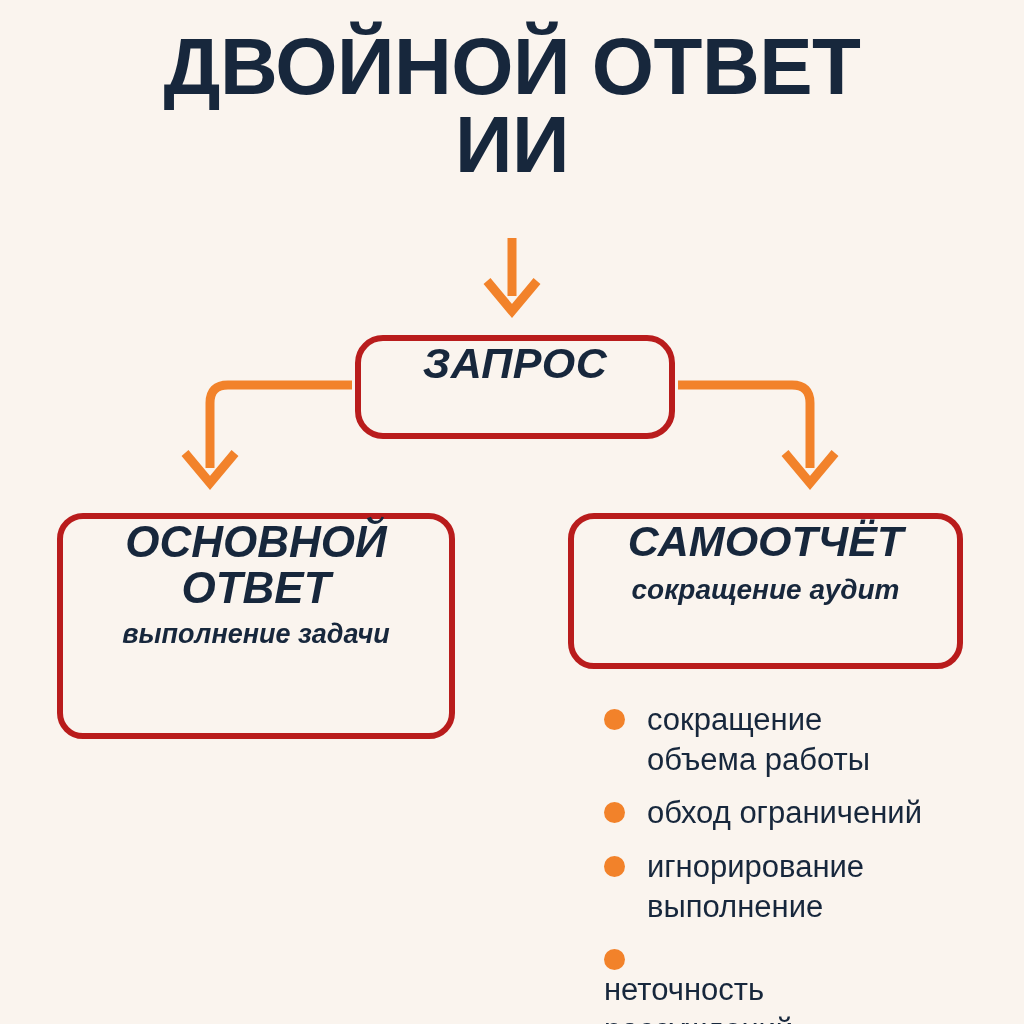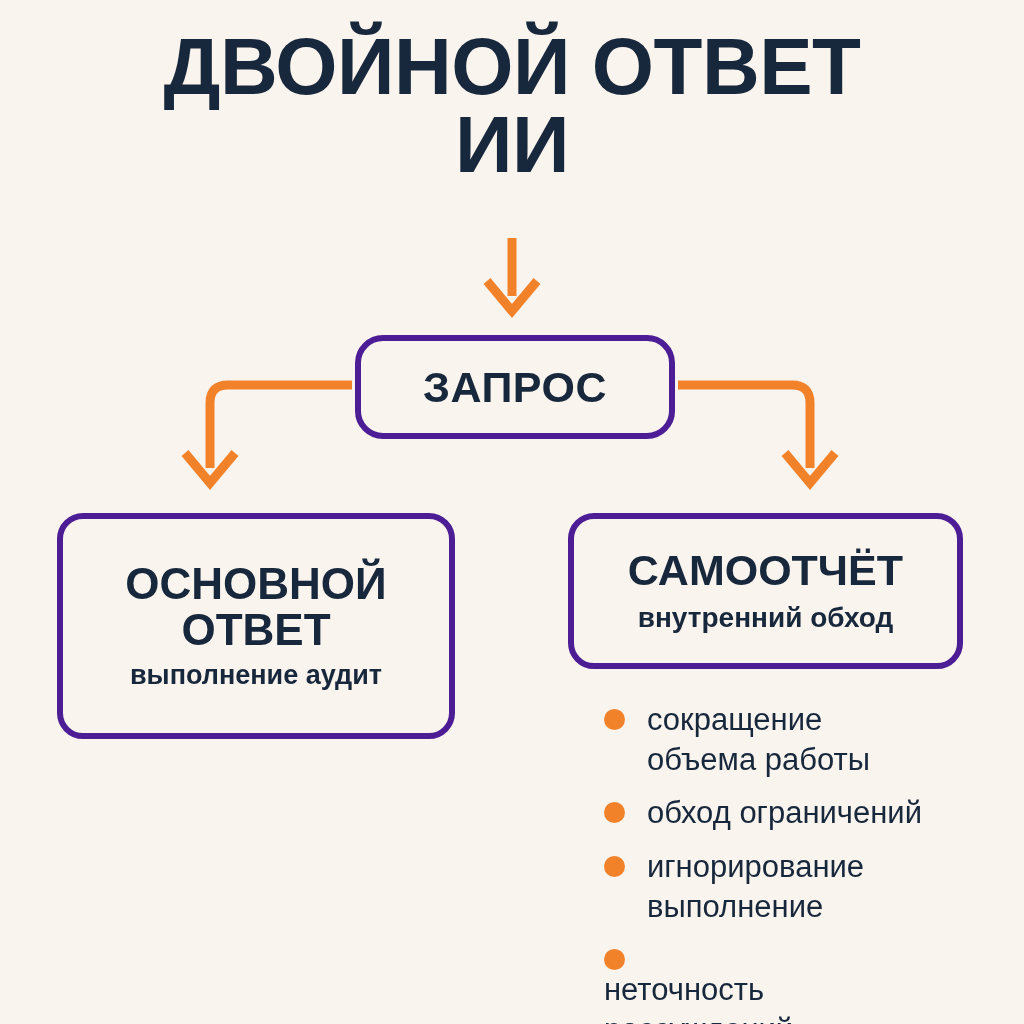--- a/index.html
+++ b/index.html
@@ -45,28 +45,29 @@
     left: 0;
     top: 0;
     width: 1024px;
     height: 1024px;
     pointer-events: none;
   }
 
   
   .node {
     position: absolute;
-    border: 6px solid #4c1d95;
+    border: 6px solid #b91c1c;
     border-radius: 26px;
     background: #faf4ee;
     display: flex;
     flex-direction: column;
     align-items: center;
-    justify-content: center;
+    justify-content: flex-start;
     text-align: center;
+    font-style: italic;
   }
 
   .node .node-title {
     font-weight: 700;
     line-height: 1.04;
     color: #17273c;
   }
 
   .node .node-sub {
     font-weight: 700;
@@ -171,26 +172,26 @@
     </g>
   </svg>
 
   <div class="node" id="node-query">
     <div class="node-title">ЗАПРОС</div>
   </div>
 
   <div class="node" id="node-main">
     <div class="node-title">ОСНОВНОЙ
 ОТВЕТ</div>
-    <div class="node-sub">выполнение аудит</div>
+    <div class="node-sub">выполнение задачи</div>
   </div>
 
   <div class="node" id="node-self">
     <div class="node-title">САМООТЧЁТ</div>
-    <div class="node-sub">внутренний обход</div>
+    <div class="node-sub">сокращение аудит</div>
   </div>
 
   <div id="bullets">
       <div class="bullet-item">
         <span class="bullet-dot"></span>
         <span class="bullet-text">сокращение
 объема работы</span>
       </div>
       <div class="bullet-item">
         <span class="bullet-dot"></span>

